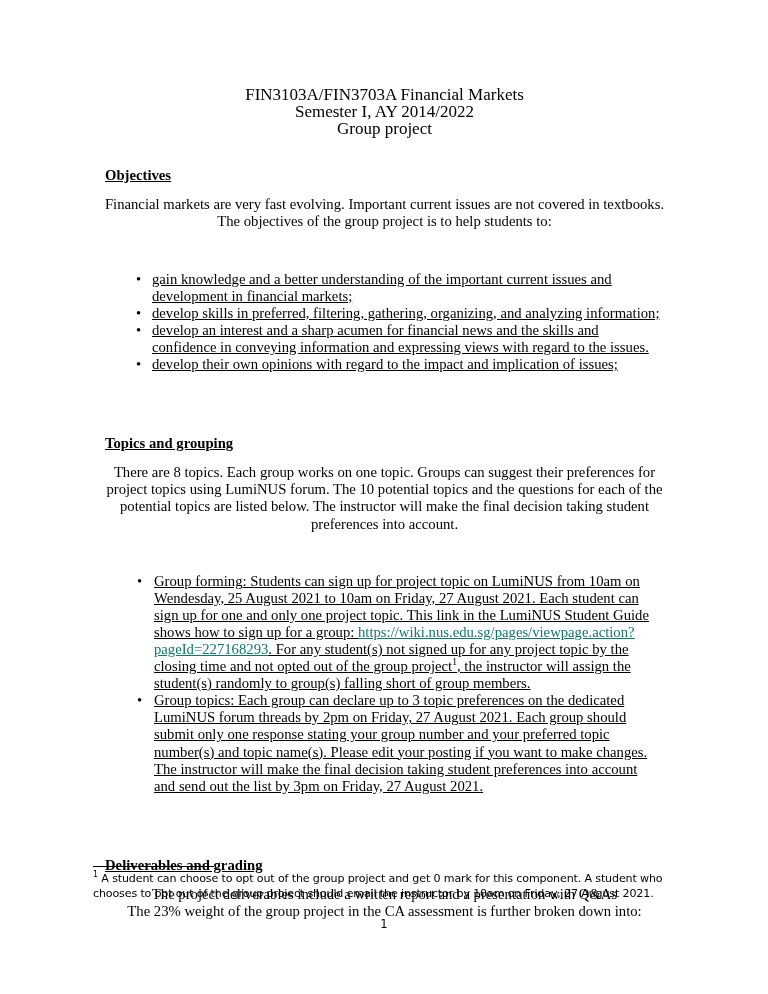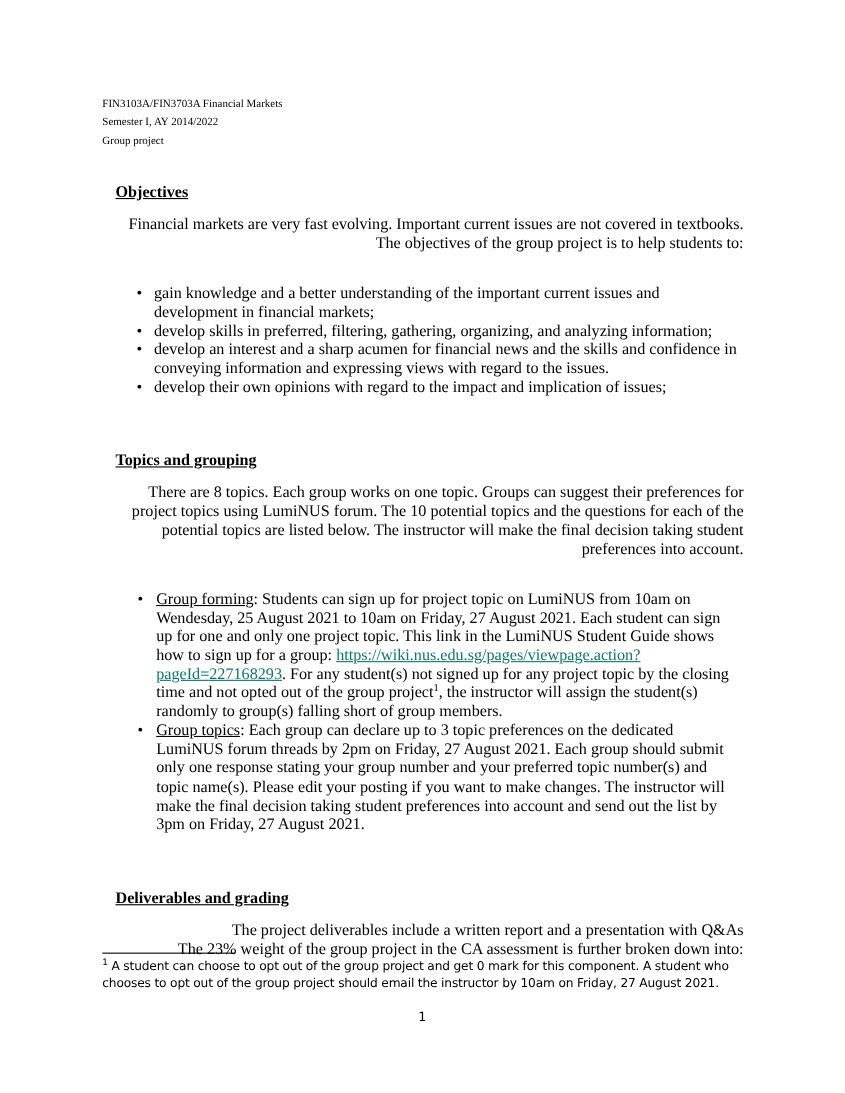--- a/index.html
+++ b/index.html
@@ -22,47 +22,49 @@
     height: 994px;
     overflow: hidden;
   }
   .content {
     position: absolute;
     left: 93px;
     top: 86px;
     width: 583px;
   }
   .doc-line {
-    font-size: 10px;
+    font-size: 17px;
     line-height: 17.1px;
     white-space: pre-wrap;
+    text-align: center;
   }
   .para {
     font-size: 14.7px;
     line-height: 17.1px;
     margin: 0;
-    text-align: right;
+    text-align: center;
   }
   .heading {
     font-size: 14.7px;
     line-height: 17.1px;
     font-weight: bold;
     text-decoration: underline;
     margin: 0;
     display: inline-block;
   }
   .heading-wrap { margin: 12px; }
   .spacer-sm { height: 17px; }
   .spacer-md { height: 24px; }
   .spacer-lg { height: 33px; }
 
   ul.bullets {
     list-style: none;
-    margin: 4px;
+    margin: 16px;
     padding: 0;
+    text-decoration: underline;
   }
   ul.bullets > li {
     position: relative;
     padding-left: 43px;
     font-size: 14.7px;
     line-height: 17.1px;
     margin: 0;
   }
   ul.bullets > li::before {
     content: "\2022";

